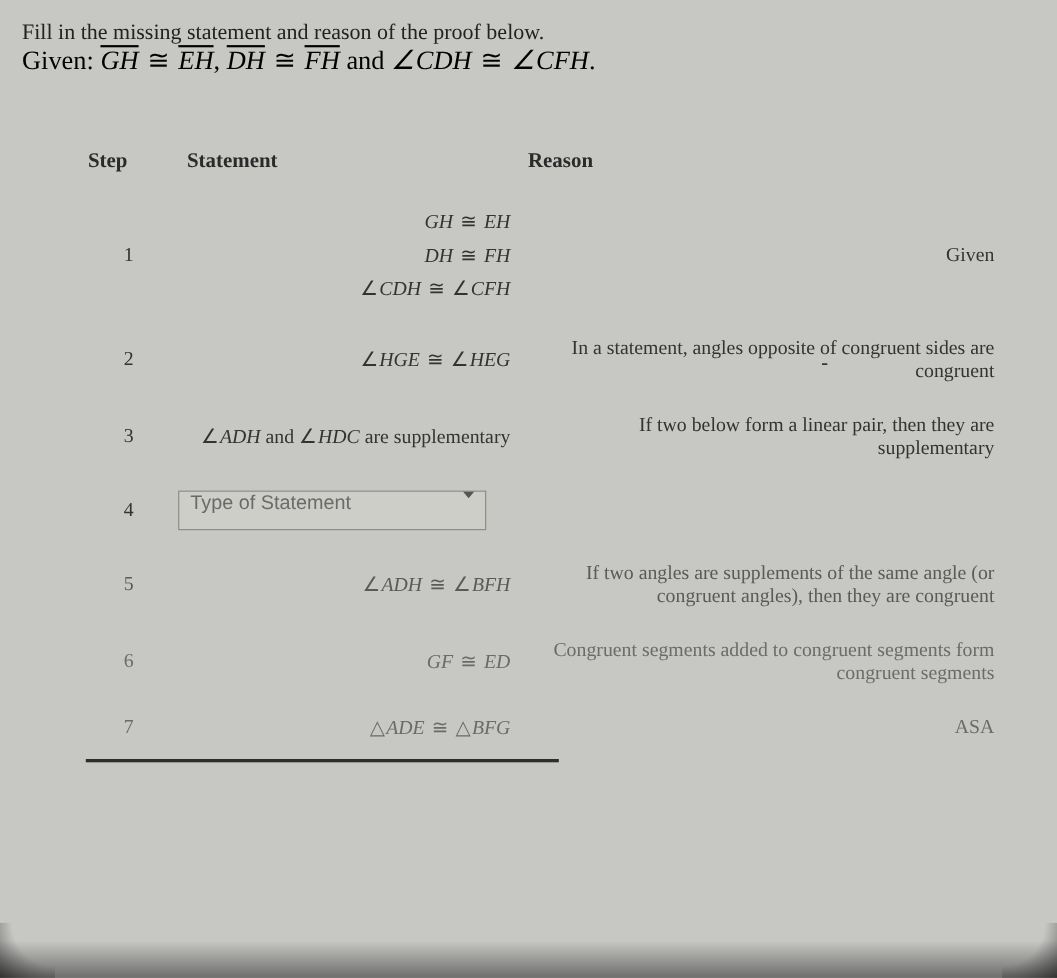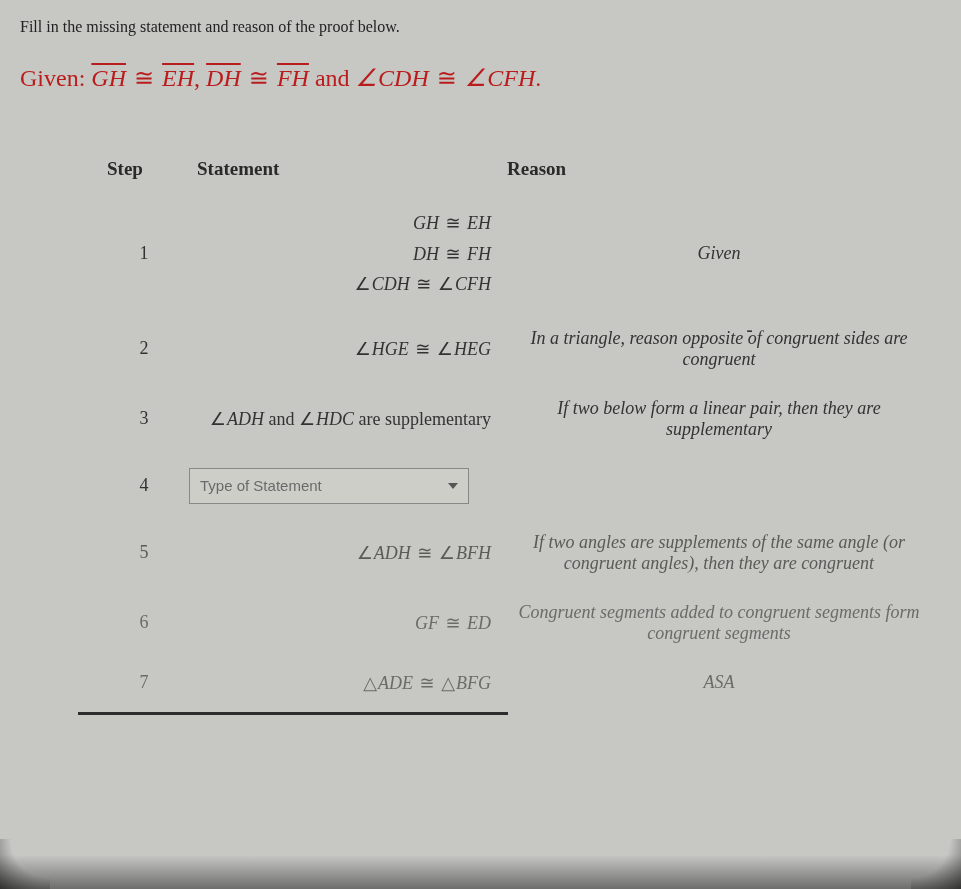--- a/index.html
+++ b/index.html
@@ -9,37 +9,36 @@
     background: #c7c8c4;
     font-family: Georgia, 'Times New Roman', serif;
     color: #2a2a2a;
     overflow: hidden;
     position: relative;
   }
   .page {
     padding: 18px 20px 0 20px;
   }
   .instruction {
-    font-size: 16px;
-    margin-bottom: 28px;
+    font-size: 20px;
     color: #222;
   }
   .given-line, .prove-line {
     font-size: 24px;
     margin-bottom: 22px;
-    color: #b91c1c;
+    color: #000000;
   }
   .overline { text-decoration: overline; }
   .math-it { font-style: italic; }
   .ang::before { content: "\2220"; padding-right: 1px; }
   .cong::before { content: "\2245"; padding: 0 2px; }
   .tri::before { content: "\25B3"; padding-right: 1px; }
 
   .proof-wrap {
-    margin: 58px 0 0 79px;
+    margin: 58px 0 0 52px;
     width: 840px;
   }
   .proof-table { width: 100%; border-collapse: collapse; }
   .proof-table th {
     text-align: left;
     font-weight: bold;
     font-size: 19px;
     padding: 8px 8px 14px 8px;
     color: #2a2a2a;
     vertical-align: top;
@@ -50,34 +49,33 @@
   .proof-table td {
     padding: 14px 8px;
     vertical-align: middle;
     font-size: 18px;
     color: #333;
   }
   .step-col { text-align: center; color: #555; font-size: 16px; }
   .stmt-col { text-align: right; font-style: italic; font-size: 18px; color: #333; }
   .stmt-col .nonit { font-style: normal; }
   .stmt-col .sub { display:block; line-height: 1.7; }
-  .reason-col { text-align: center; font-size: 18px; color: #333; font-style: italic; }
+  .reason-col { text-align: right; font-size: 18px; color: #333; }
 
   .dropdown {
     display: inline-flex;
-    align-items: center;
     justify-content: space-between;
     width: 280px;
     height: 36px;
     border: 1px solid #888;
     background: rgba(210,210,205,0.6);
     padding: 0 10px;
     font-style: normal;
     font-family: Arial, sans-serif;
-    font-size: 15px;
+    font-size: 18px;
     color: #6a6a6a;
   }
   .dropdown .caret {
     width: 0; height: 0;
     border-left: 5px solid transparent;
     border-right: 5px solid transparent;
     border-top: 6px solid #555;
   }
 
   .faded td { color: #5a5a57 !important; }
@@ -169,21 +167,21 @@
           <td class="reason-col">Given</td>
         </tr>
 
         <tr>
           <td class="step-col">2</td>
           <td class="stmt-col">
             <span class="nonit ang"></span><span class="math-it">HGE</span>
             <span class="nonit cong"></span>
             <span class="nonit ang"></span><span class="math-it">HEG</span>
           </td>
-          <td class="reason-col">In a triangle, reason opposite of congruent sides are congruent</td>
+          <td class="reason-col">In a statement, angles opposite of congruent sides are congruent</td>
         </tr>
 
         <tr>
           <td class="step-col">3</td>
           <td class="stmt-col">
             <span class="nonit ang"></span><span class="math-it">ADH</span><span class="nonit"> and </span><span class="nonit ang"></span><span class="math-it">HDC</span><span class="nonit"> are supplementary</span>
           </td>
           <td class="reason-col">If two below form a linear pair, then they are supplementary</td>
         </tr>
 

